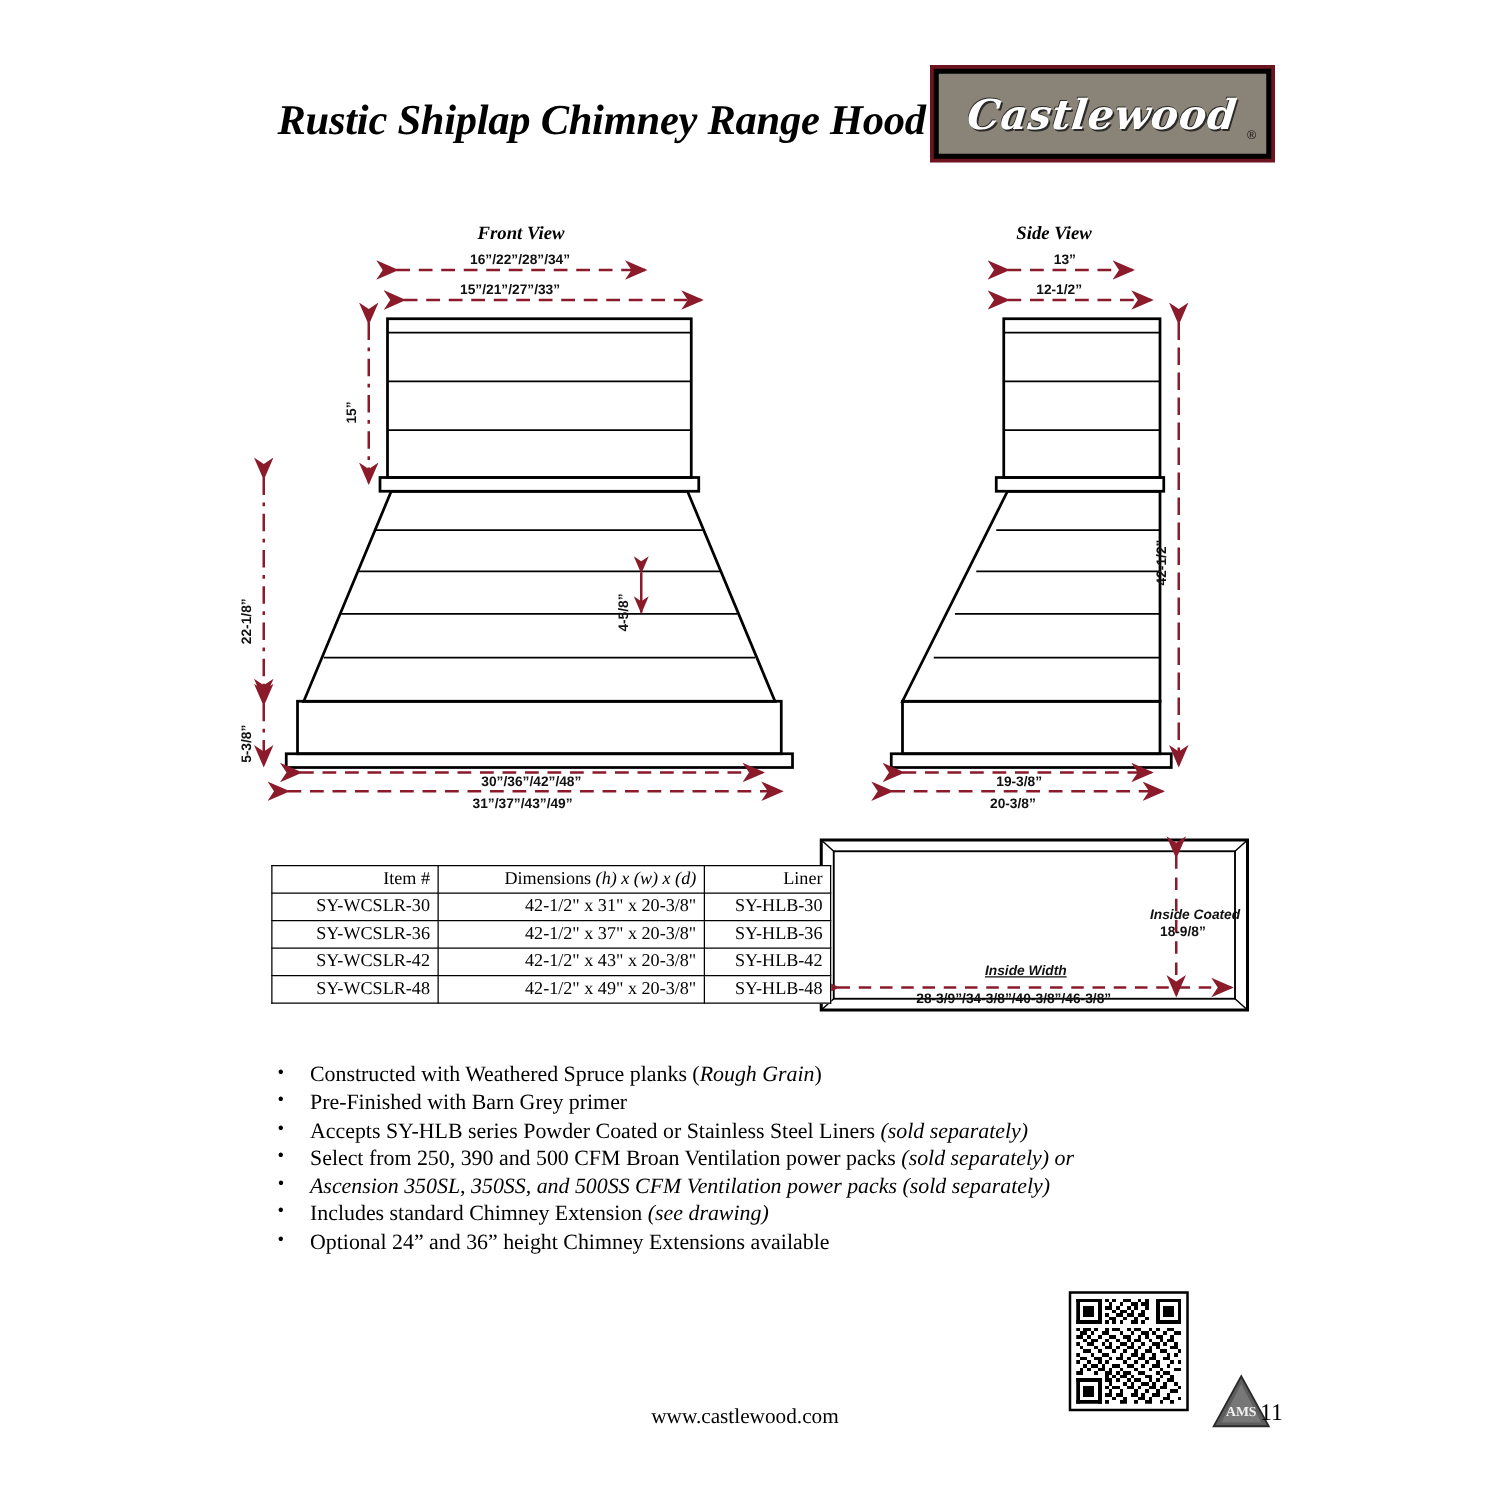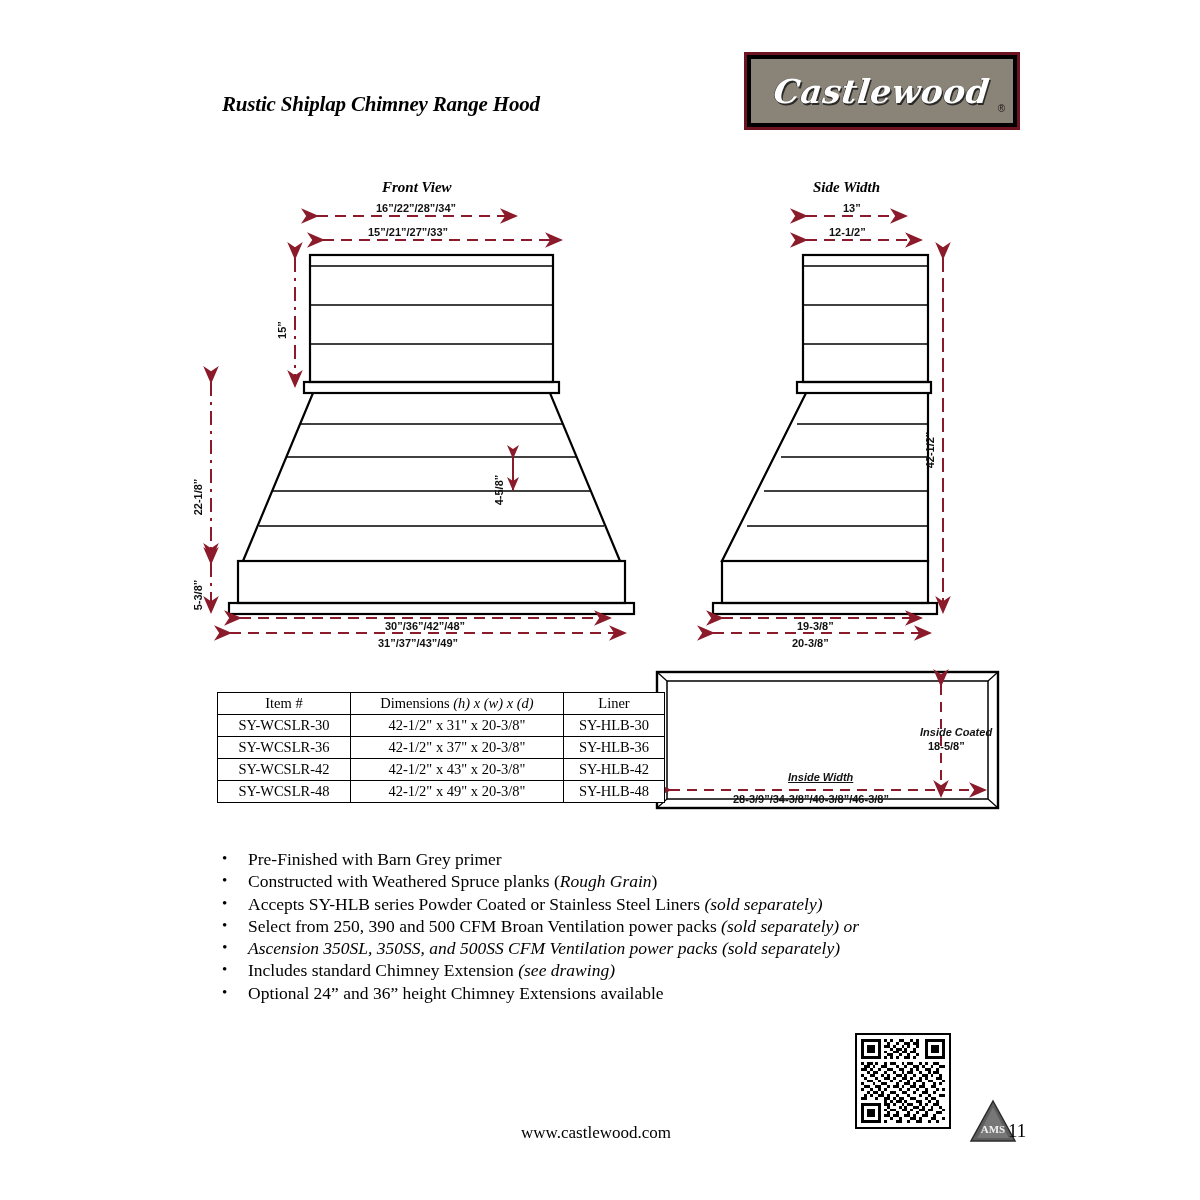--- a/index.html
+++ b/index.html
@@ -8,24 +8,24 @@
     background:#ffffff;
     font-family:"Liberation Serif", serif;
     color:#000;
     position:relative;
     overflow:hidden;
   }
   .page{position:absolute;inset:0;}
 
   
   .title{
-    position:absolute;left:222px;top:92px;
+    position:absolute;left:222px;top:78px;
     font-family:"Liberation Serif", serif;
     font-weight:bold;font-style:italic;
-    font-size:21px;letter-spacing:-0.2px;
+    font-size:34px;letter-spacing:-0.2px;
     white-space:nowrap;
     text-align:right;
   }
   .logo{
     position:absolute;left:744px;top:52px;
     width:276px;height:78px;
     background:#6d1420;
     padding:3px;box-sizing:border-box;
   }
   .logo-inner{
@@ -76,21 +76,21 @@
   
   .spec-table{
     position:absolute;left:217px;top:692px;
     border-collapse:collapse;
     background:#fff;
   }
   .spec-table td,.spec-table th{
     border:1.3px solid #000;
     font-family:"Liberation Serif", serif;
     font-size:14.5px;
-    text-align:center;
+    text-align:right;
     padding:2px 6px;
     white-space:nowrap;
     font-weight:normal;
   }
   .spec-table th{font-weight:normal;}
   .spec-table .c0{width:120px;}
   .spec-table .c1{width:200px;}
   .spec-table .c2{width:88px;}
   .ital{font-style:italic;}
 
@@ -147,21 +147,21 @@
   <div class="logo">
     <div class="logo-inner">
       <div class="logo-face">
         <span class="logo-text">Castlewood</span>
         <span class="logo-reg">®</span>
       </div>
     </div>
   </div>
 
   <div class="view-head" style="left:382px;top:179px;">Front View</div>
-  <div class="view-head" style="left:813px;top:179px;">Side Width</div>
+  <div class="view-head" style="left:813px;top:179px;">Side View</div>
 
   <svg class="draw" viewBox="0 0 1200 1200">
     <defs>
       <marker id="ah" markerWidth="9" markerHeight="9" refX="8" refY="4.5" orient="auto">
         <path d="M0,0.6 L9,4.5 L0,8.4 L2.6,4.5 Z" fill="#8B1A2B"></path>
       </marker>
       <marker id="ahs" markerWidth="7" markerHeight="7" refX="6.5" refY="3.5" orient="auto">
         <path d="M0,0.5 L7,3.5 L0,6.5 L2,3.5 Z" fill="#8B1A2B"></path>
       </marker>
     </defs>
@@ -266,21 +266,21 @@
   <div class="dim" style="left:385px;top:620px;">30”/36”/42”/48”</div>
   <div class="dim" style="left:378px;top:637px;">31”/37”/43”/49”</div>
 
   <div class="dim" style="left:843px;top:202px;">13”</div>
   <div class="dim" style="left:829px;top:226px;">12-1/2”</div>
   <div class="dim vert" style="left:936px;top:450px;transform:rotate(-90deg) translate(-50%,-100%);">42-1/2”</div>
   <div class="dim" style="left:797px;top:620px;">19-3/8”</div>
   <div class="dim" style="left:792px;top:637px;">20-3/8”</div>
 
   <div class="dim" style="left:920px;top:726px;font-style:italic;">Inside Coated</div>
-  <div class="dim" style="left:928px;top:740px;">18-5/8”</div>
+  <div class="dim" style="left:928px;top:740px;">18-9/8”</div>
   <div class="dim" style="left:788px;top:771px;font-style:italic;text-decoration:underline;">Inside Width</div>
   <div class="dim" style="left:733px;top:793px;">28-3/9”/34-3/8”/40-3/8”/46-3/8”</div>
 
   <table class="spec-table">
     <thead>
       <tr>
         <th class="c0">Item #</th>
         <th class="c1"><span>Dimensions </span><span class="ital">(h) x (w) x (d)</span></th>
         <th class="c2">Liner</th>
       </tr>
@@ -303,22 +303,22 @@
       </tr>
       <tr>
         <td>SY-WCSLR-48</td>
         <td>42-1/2" x 49" x 20-3/8"</td>
         <td>SY-HLB-48</td>
       </tr>
     </tbody>
   </table>
 
   <ul class="bullets">
+    <li><span>Constructed with Weathered Spruce planks (</span><span class="ital">Rough Grain</span><span>)</span></li>
     <li><span>Pre-Finished with Barn Grey primer</span><span class="ital"></span><span></span></li>
-    <li><span>Constructed with Weathered Spruce planks (</span><span class="ital">Rough Grain</span><span>)</span></li>
     <li><span>Accepts SY-HLB series Powder Coated or Stainless Steel Liners </span><span class="ital">(sold separately)</span><span></span></li>
     <li><span>Select from 250, 390 and 500 CFM Broan Ventilation power packs </span><span class="ital">(sold separately) or</span><span></span></li>
     <li class="all-ital"><span></span><span class="ital">Ascension 350SL, 350SS, and 500SS CFM Ventilation power packs (sold separately)</span><span></span></li>
     <li><span>Includes standard Chimney Extension </span><span class="ital">(see drawing)</span><span></span></li>
     <li><span>Optional 24” and 36” height Chimney Extensions available</span><span class="ital"></span><span></span></li>
   </ul>
 
   <div class="site">www.castlewood.com</div>
 
   <div class="qr">

